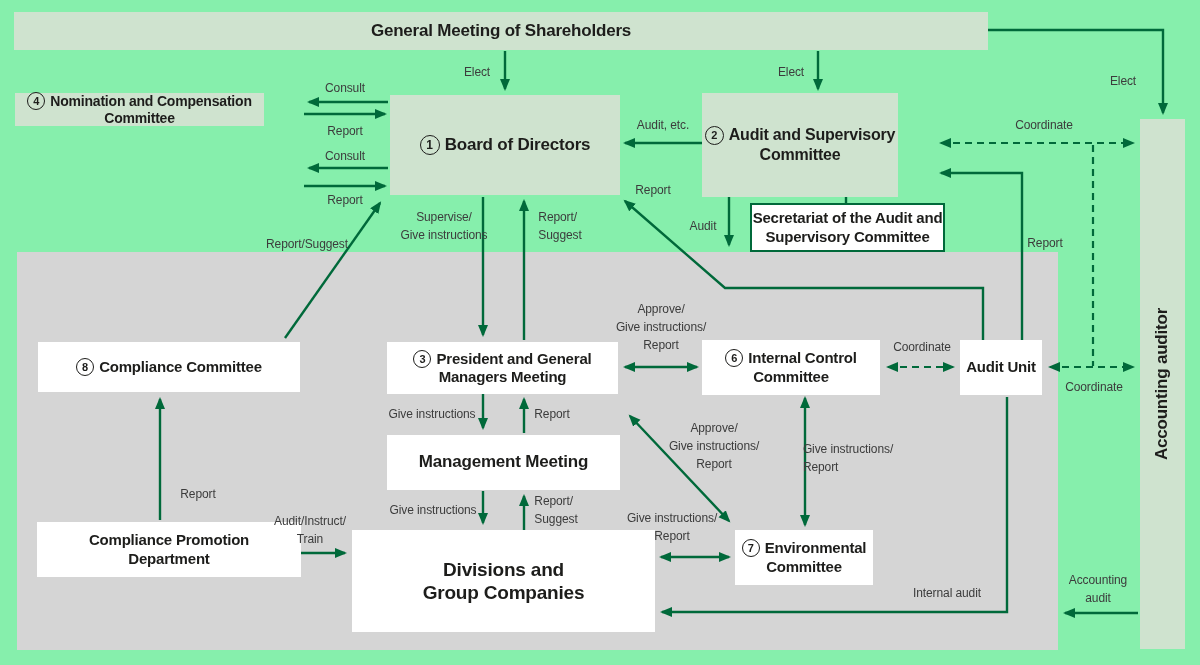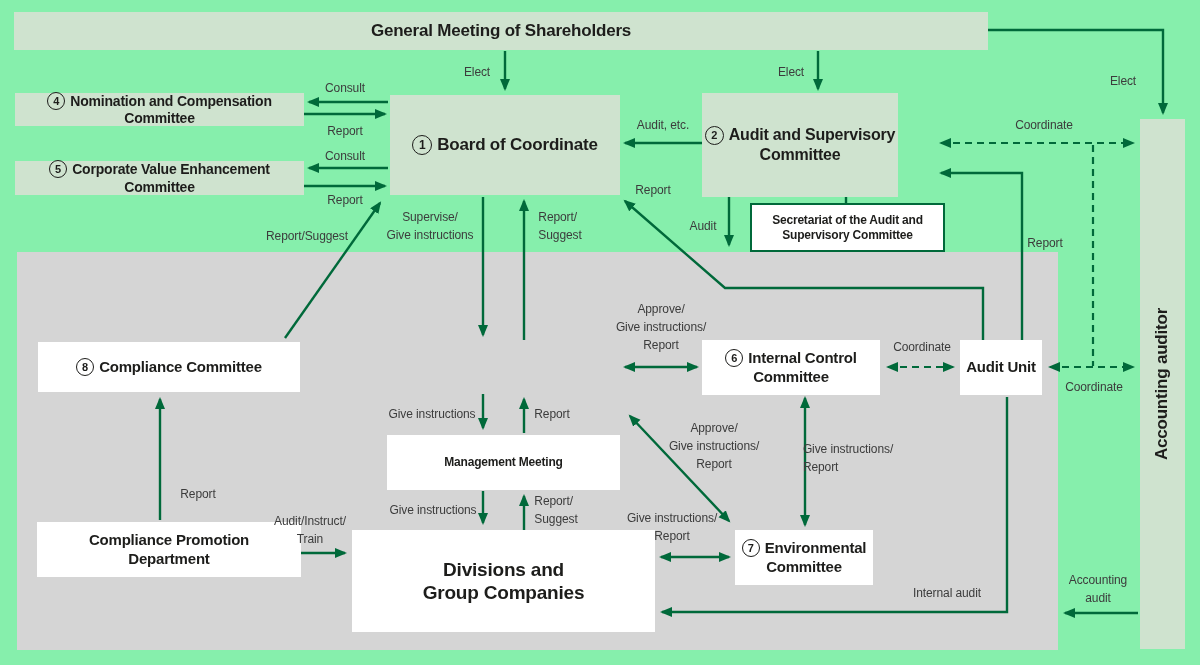--- a/index.html
+++ b/index.html
@@ -96,61 +96,62 @@
 
     <path d="M285,338 L380,203" marker-end="url(#ah)"></path>
 
     <path d="M846,197 V203"></path>
   </svg>
 
   <div class="box green" style="left:14px;top:12px;width:974px;height:38px;font-size:17px;">
     <span class="lab">General Meeting of Shareholders</span>
   </div>
 
-  <div class="box green" style="left:15px;top:93px;width:289px;height:33px;font-size:14px;">
+  <div class="box green" style="left:15px;top:93px;width:249px;height:33px;font-size:14px;">
     <div><span class="num">4</span><span class="lab">Nomination and Compensation Committee</span></div>
   </div>
 
-  <div class="box green" style="left:15px;top:161px;width:289px;height:34px;font-size:14px;">
-    <div><span class="num">5</span><span class="lab">Corporate Value Enhancement Committee</span></div>
-  </div>
 
   <div class="box green" style="left:390px;top:95px;width:230px;height:100px;font-size:17px;">
-    <div><span class="num" style="width:18px;height:18px;line-height:18px;font-size:12px;">1</span><span class="lab">Board of Coordinate</span></div>
+    <div><span class="num" style="width:18px;height:18px;line-height:18px;font-size:12px;">1</span><span class="lab">Board of Directors</span></div>
   </div>
 
   <div class="box green" style="left:702px;top:93px;width:196px;height:104px;font-size:16px;">
     <div><span class="num" style="width:17px;height:17px;line-height:17px;">2</span><span class="lab">Audit and Supervisory
 Committee</span></div>
   </div>
 
-  <div class="box outlined" style="left:750px;top:203px;width:191px;height:45px;font-size:12px;">
+  <div class="box outlined" style="left:750px;top:203px;width:191px;height:45px;font-size:15px;">
     <span class="lab">Secretariat of the Audit and
 Supervisory Committee</span>
   </div>
 
   <div class="vbar">
     <span class="vtext lab">Accounting auditor</span>
   </div>
 
   <div class="box white" style="left:38px;top:342px;width:262px;height:50px;font-size:15px;">
     <div><span class="num">8</span><span class="lab">Compliance Committee</span></div>
   </div>
 
+  <div class="box white" style="left:387px;top:342px;width:231px;height:52px;font-size:15px;">
+    <div><span class="num">3</span><span class="lab">President and General
+Managers Meeting</span></div>
+  </div>
 
   <div class="box white" style="left:702px;top:340px;width:178px;height:55px;font-size:15px;">
     <div><span class="num">6</span><span class="lab">Internal Control
 Committee</span></div>
   </div>
 
   <div class="box white" style="left:960px;top:340px;width:82px;height:55px;font-size:15px;">
     <span class="lab">Audit Unit</span>
   </div>
 
-  <div class="box white" style="left:387px;top:435px;width:233px;height:55px;font-size:12px;">
+  <div class="box white" style="left:387px;top:435px;width:233px;height:55px;font-size:17px;">
     <span class="lab">Management Meeting</span>
   </div>
 
   <div class="box white" style="left:735px;top:530px;width:138px;height:55px;font-size:15px;align-items:center;">
     <div><span class="num">7</span><span class="lab">Environmental
 Committee</span></div>
   </div>
 
   <div class="box white" style="left:37px;top:522px;width:264px;height:55px;font-size:15px;">
     <span class="lab">Compliance Promotion
@@ -167,22 +168,22 @@
   <div class="lbl" style="left:1123px;top:81px;">Elect</div>
   <div class="lbl" style="left:345px;top:88px;">Consult</div>
   <div class="lbl" style="left:345px;top:131px;">Report</div>
   <div class="lbl" style="left:345px;top:156px;">Consult</div>
   <div class="lbl" style="left:345px;top:200px;">Report</div>
   <div class="lbl" style="left:663px;top:125px;">Audit, etc.</div>
   <div class="lbl" style="left:1044px;top:125px;">Coordinate</div>
   <div class="lbl" style="left:653px;top:190px;">Report</div>
   <div class="lbl" style="left:703px;top:226px;">Audit</div>
   <div class="lbl" style="left:1045px;top:243px;">Report</div>
-  <div class="lbl" style="left:307px;top:236px;">Report/Suggest</div>
-  <div class="lbl" style="left:430px;top:226px;">Supervise/
+  <div class="lbl" style="left:307px;top:244px;">Report/Suggest</div>
+  <div class="lbl" style="left:444px;top:226px;">Supervise/
 Give instructions</div>
   <div class="lbl" style="left:560px;top:226px;text-align:left;">Report/
 Suggest</div>
   <div class="lbl" style="left:661px;top:327px;">Approve/
 Give instructions/
 Report</div>
   <div class="lbl" style="left:922px;top:347px;">Coordinate</div>
   <div class="lbl" style="left:1094px;top:387px;">Coordinate</div>
   <div class="lbl" style="left:432px;top:414px;">Give instructions</div>
   <div class="lbl" style="left:552px;top:414px;">Report</div>

